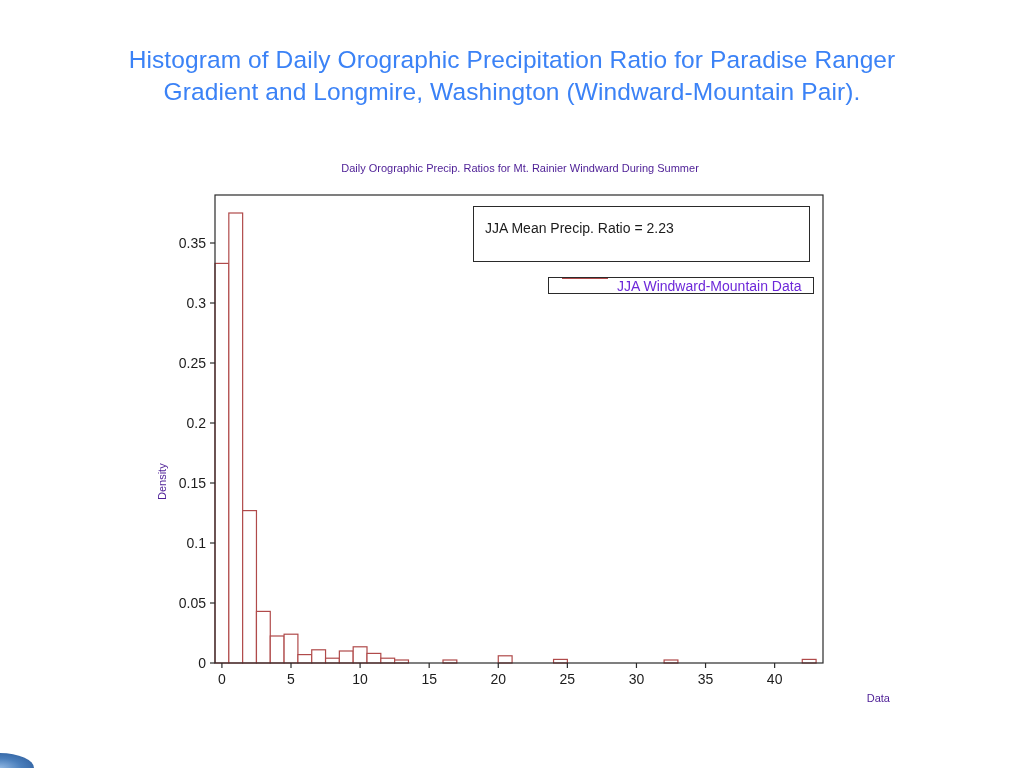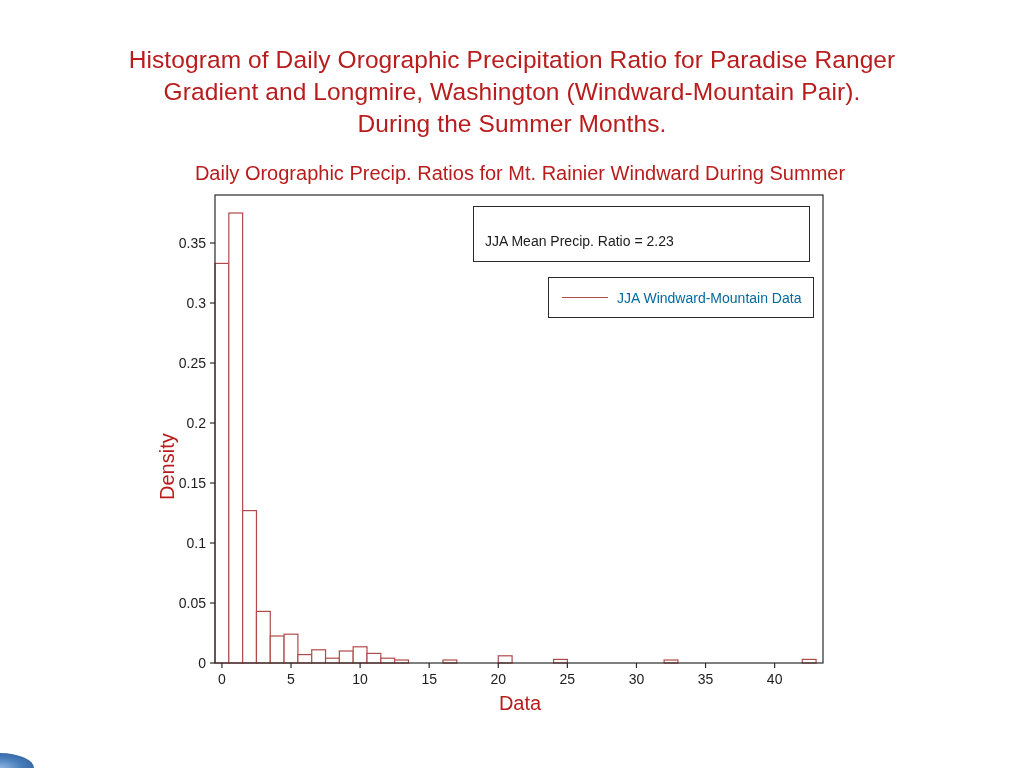--- a/index.html
+++ b/index.html
@@ -2,57 +2,56 @@
 <html><head>
 <meta charset="utf-8">
 <style>
   html,body{margin:0;padding:0;background:#888;}
   #slide{
     position:relative;width:1024px;height:768px;background:#ffffff;
     font-family:"Liberation Sans", sans-serif;overflow:hidden;
   }
   #slide-title{
     position:absolute;left:40px;top:44px;width:944px;
-    text-align:center;color:#b91c1c;font-size:24.5px;line-height:32px;
+    text-align:center;color:#3b82f6;font-size:24.5px;line-height:32px;
     font-weight:400;letter-spacing:0.1px;
   }
-  .fig-text{position:absolute;color:#b91c1c;font-size:20px;}
+  .fig-text{position:absolute;color:#4c1d95;font-size:11px;}
   #chart-title{left:150px;top:162px;width:740px;text-align:center;}
-  #x-label{left:150px;top:692px;width:740px;text-align:center;}
+  #x-label{left:150px;top:692px;width:740px;text-align:right;}
   #y-label{
     left:156px;top:350px;height:150px;display:flex;align-items:center;
     writing-mode:vertical-rl;transform:rotate(180deg);
   }
   #annotation-box{
     position:absolute;left:473px;top:206px;width:337px;height:56px;
     border:1px solid #2a2a2a;background:#fff;box-sizing:border-box;
-    padding:24px 0 0 11px;color:#1c1c1c;font-size:14px;line-height:21px;
+    padding:11px 0 0 11px;color:#1c1c1c;font-size:14px;line-height:21px;
   }
   #legend-box{
-    position:absolute;left:548px;top:277px;width:266px;height:41px;
+    position:absolute;left:548px;top:277px;width:266px;height:17px;
     border:1px solid #2a2a2a;background:#fff;box-sizing:border-box;
-    display:flex;align-items:center;color:#0369a1;font-size:14px;
+    display:flex;color:#6d28d9;font-size:14px;
   }
   #legend-line{display:inline-block;width:46px;height:0;border-top:1.5px solid #b04a4a;margin:0 9px 0 13px;}
   #chart-svg{position:absolute;left:148px;top:156px;}
   #corner-decoration{
     position:absolute;left:0;bottom:0;width:34px;height:15px;
     background:radial-gradient(ellipse at 0% 100%, #8fb6e2 0%, #4a7ebb 45%, #2f5f9e 85%);
     border-top-right-radius:100% 100%;
   }
 </style>
 </head>
 <body>
 
 <div id="slide">
 
   <div id="slide-title">
     <div>Histogram of Daily Orographic Precipitation Ratio for Paradise Ranger</div>
     <div>Gradient and Longmire, Washington (Windward-Mountain Pair).</div>
-    <div>During the Summer Months.</div>
   </div>
 
   <div>
     <div id="chart-title" class="fig-text">Daily Orographic Precip. Ratios for Mt. Rainier Windward During Summer</div>
 
     <svg id="chart-svg" width="724" height="570">
         <rect x="67.00" y="107.40" width="13.82" height="399.60" fill="#ffffff" stroke="#b04a4a" stroke-width="1.2"></rect>
         <rect x="80.82" y="57.00" width="13.82" height="450.00" fill="#ffffff" stroke="#b04a4a" stroke-width="1.2"></rect>
         <rect x="94.64" y="354.60" width="13.82" height="152.40" fill="#ffffff" stroke="#b04a4a" stroke-width="1.2"></rect>
         <rect x="108.45" y="455.40" width="13.82" height="51.60" fill="#ffffff" stroke="#b04a4a" stroke-width="1.2"></rect>

